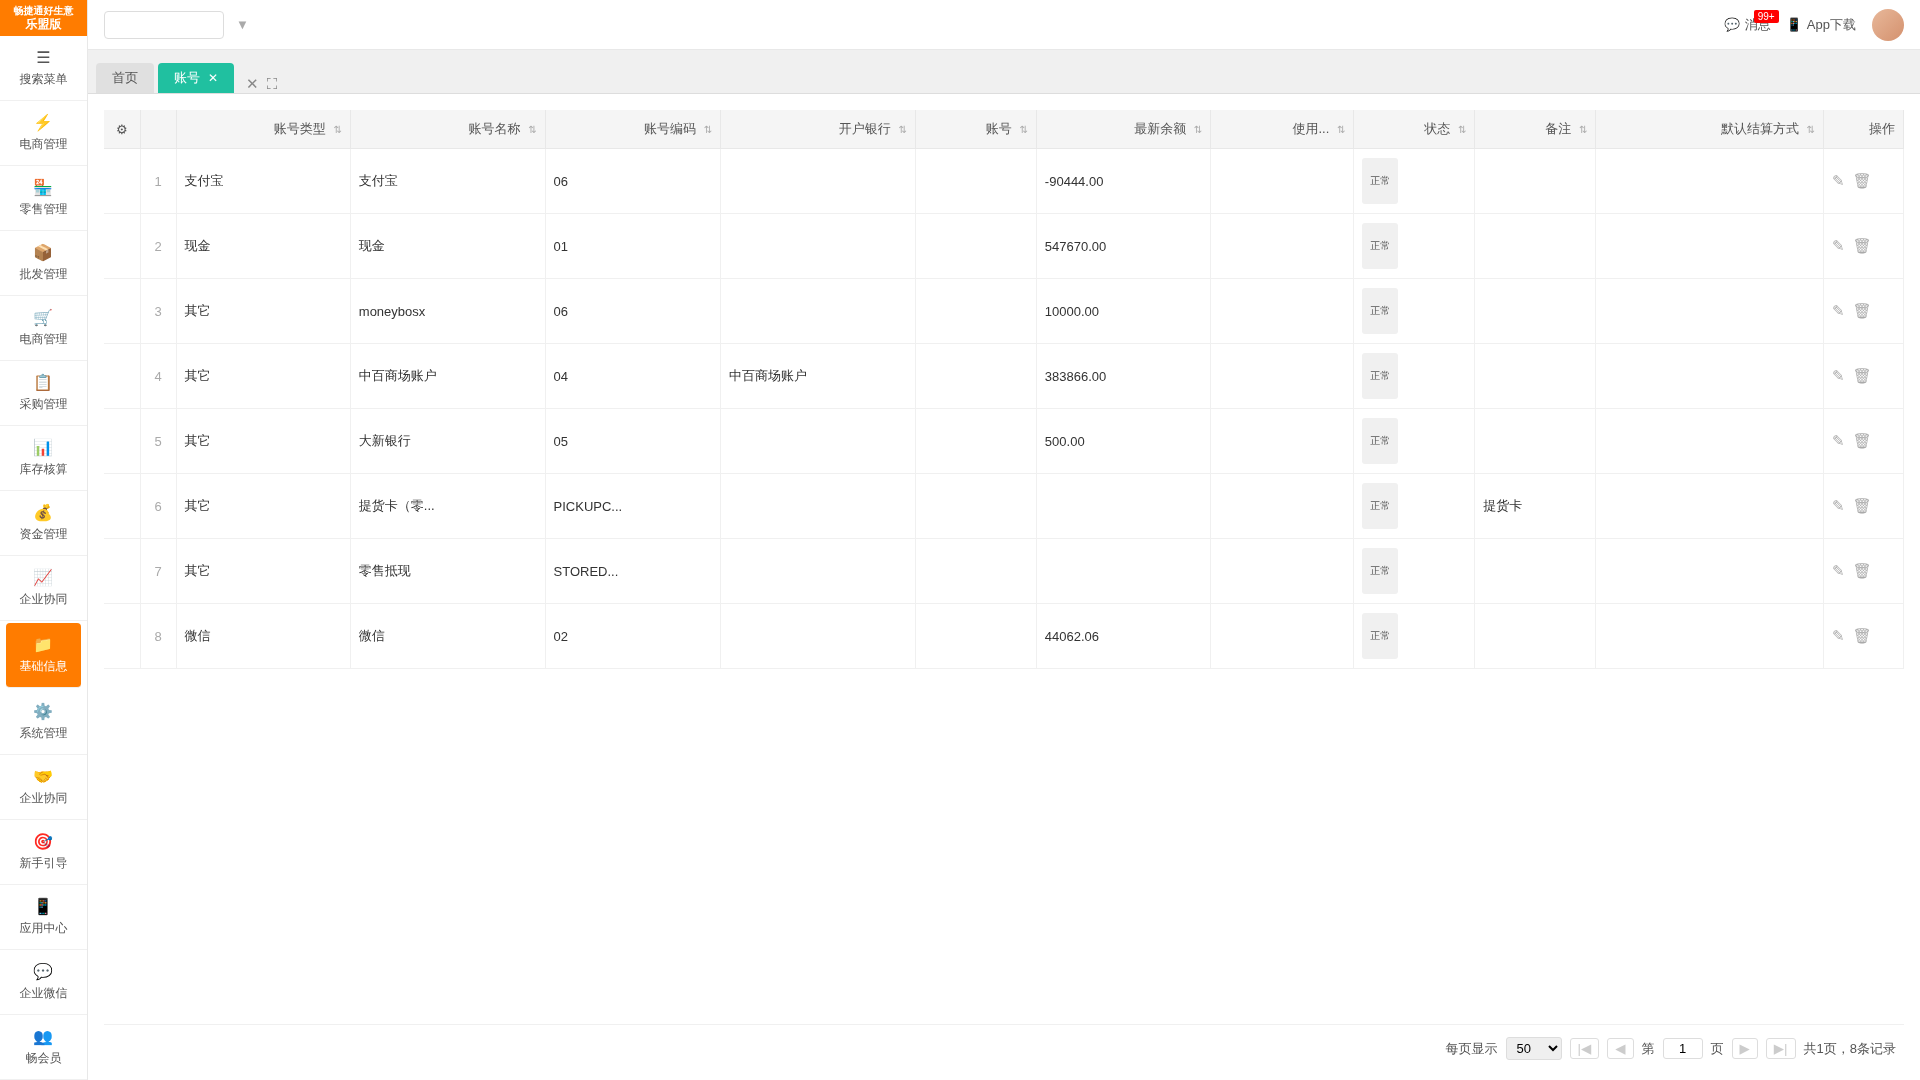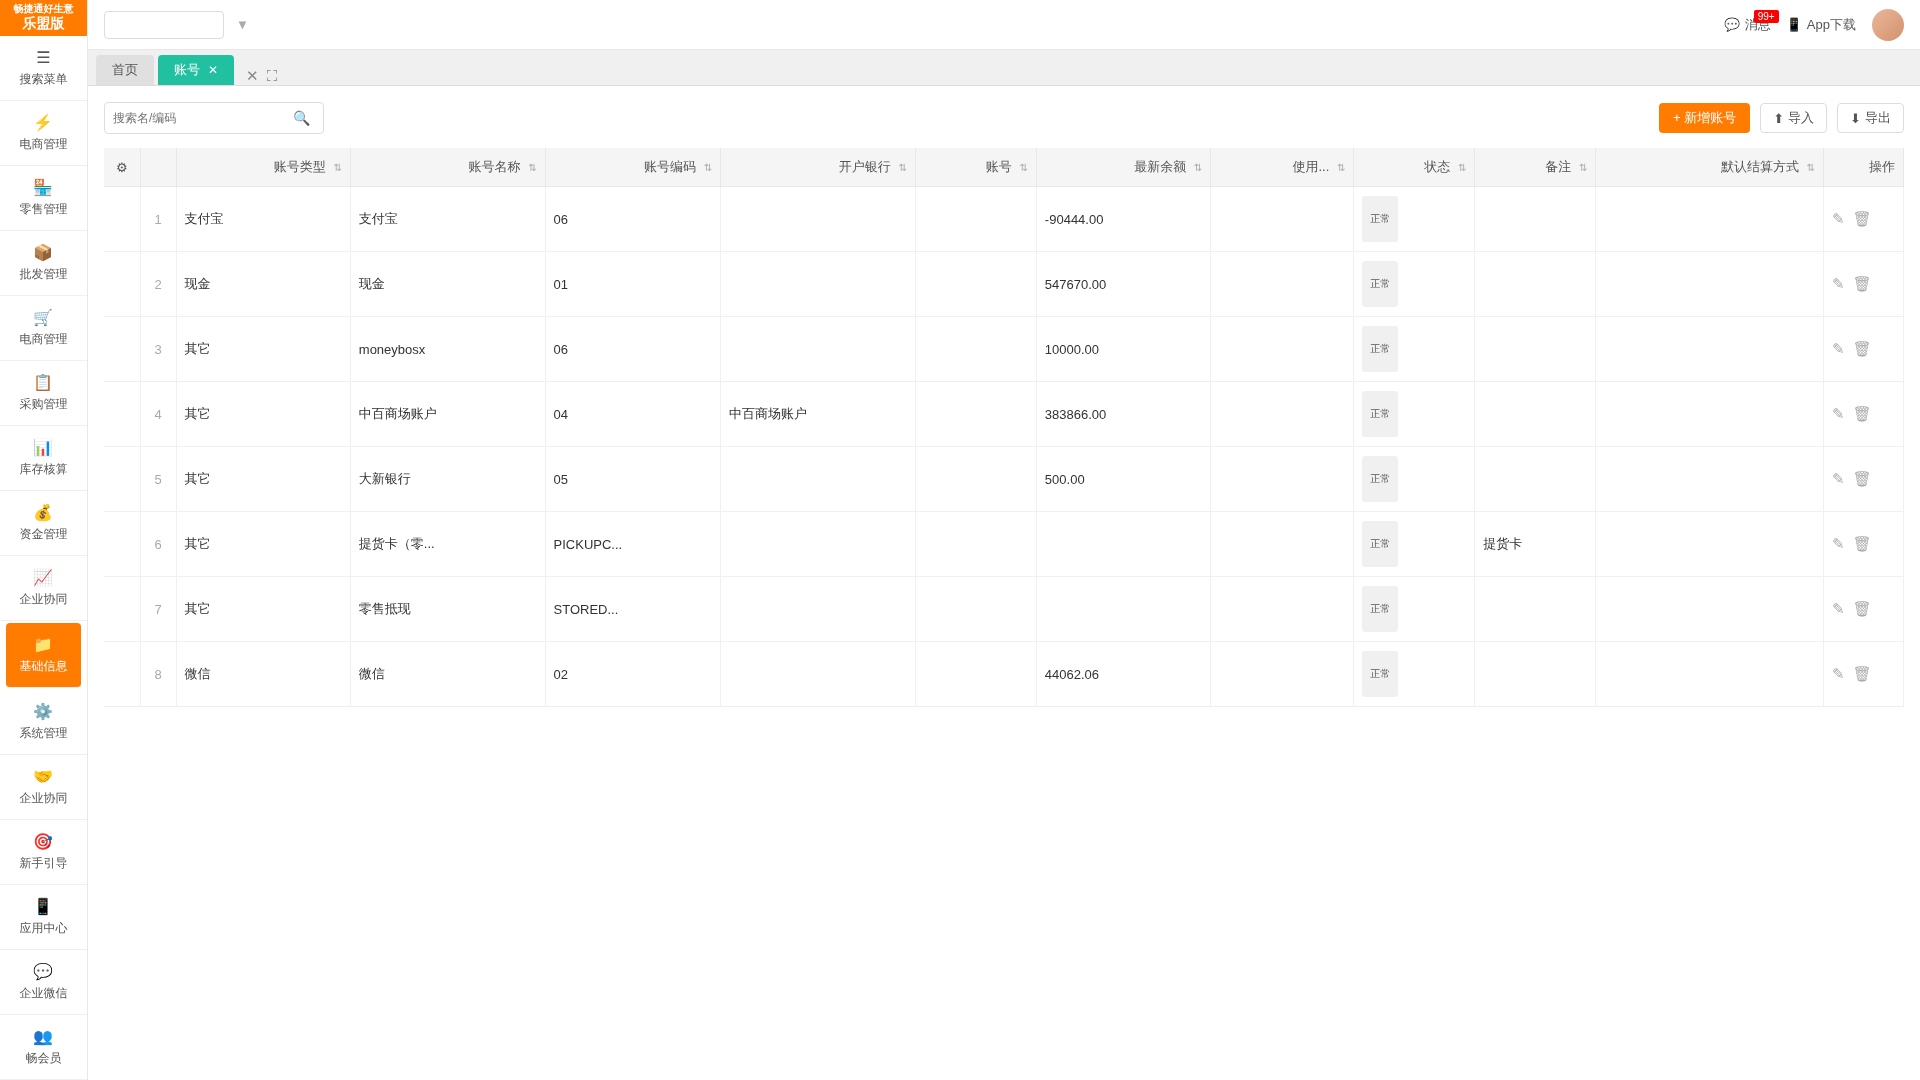--- a/index.html
+++ b/index.html
@@ -100,21 +100,21 @@
     }
     .avatar {
       width: 32px;
       height: 32px;
       background: linear-gradient(135deg, #e8b89a, #d4916e);
       border-radius: 50%;
     }
 
     
     .tab-bar {
-      height: 36px;
+      height: 44px;
       background: #f0f0f0;
       display: flex;
       align-items: flex-end;
       padding: 0 8px;
       border-bottom: 1px solid #ddd;
     }
     .tab {
       height: 30px;
       padding: 0 16px;
       display: flex;
@@ -279,21 +279,21 @@
       margin-left: 8px;
     }
   </style>
 </head>
 <body>
 
 <div class="sidebar">
   <div class="sidebar-logo">
     <div class="sidebar-logo-text">
       <div style="font-size:10px;text-align:center;">畅捷通好生意</div>
-      <div style="font-size:14px;font-family:Liberation Mono, monospace;">乐盟版</div>
+      <div style="font-size:12px;">乐盟版</div>
     </div>
   </div>
   <div id="sidebar-items-container">
       <div class="sidebar-item">
         <span class="item-icon">☰</span>
         <div>搜索菜单</div>
       </div>
       <div class="sidebar-item">
         <span class="item-icon">⚡</span>
         <div>电商管理</div>
@@ -389,37 +389,20 @@
         </div>
       </div>
     <div class="tab-controls">
       <span style="cursor:pointer;color:#888;font-size:15px;">✕</span>
       <span style="cursor:pointer;color:#888;font-size:15px;">⛶</span>
     </div>
   </div>
 
   <div class="content">
 
-    <div class="toolbar">
-      <div class="search-box">
-        <input type="text" placeholder="搜索名/编码" style="">
-        <span class="search-icon">🔍</span>
-      </div>
-      <div class="toolbar-right">
-        <button class="btn-add">+ 新增账号</button>
-        <button class="btn-import">
-          <span>⬆</span>
-          <span>导入</span>
-        </button>
-        <button class="btn-export">
-          <span>⬇</span>
-          <span>导出</span>
-        </button>
-      </div>
-    </div>
 
     <div style="overflow-x:auto;flex:1;">
       <table>
         <thead>
           <tr>
             <th style="width:36px;text-align:center;"><span>⚙</span></th>
             <th style="width:36px;text-align:center;"></th>
             <th>账号类型 <span class="sort-icons">⇅</span></th>
             <th>账号名称 <span class="sort-icons">⇅</span></th>
             <th>账号编码 <span class="sort-icons">⇅</span></th>
@@ -591,14 +574,30 @@
       <div class="action-btns">
         <span class="edit-icon" title="编辑">✎</span>
         <span class="delete-icon" title="删除">🗑</span>
       </div>
     </td>
   </tr>
           </tbody>
       </table>
     </div>
 
+    <div class="pagination">
+      <span>每页显示</span>
+      <select class="page-size-select">
+        <option>50</option>
+        <option>100</option>
+        <option>200</option>
+      </select>
+      <button class="page-nav-btn disabled">|◀</button>
+      <button class="page-nav-btn disabled">◀</button>
+      <span>第</span>
+      <input class="page-input" type="text" value="1" style="">
+      <span>页</span>
+      <button class="page-nav-btn disabled">▶</button>
+      <button class="page-nav-btn disabled">▶|</button>
+      <span>共1页，8条记录</span>
+    </div>
   </div>
 </div>
 
 </body></html>

